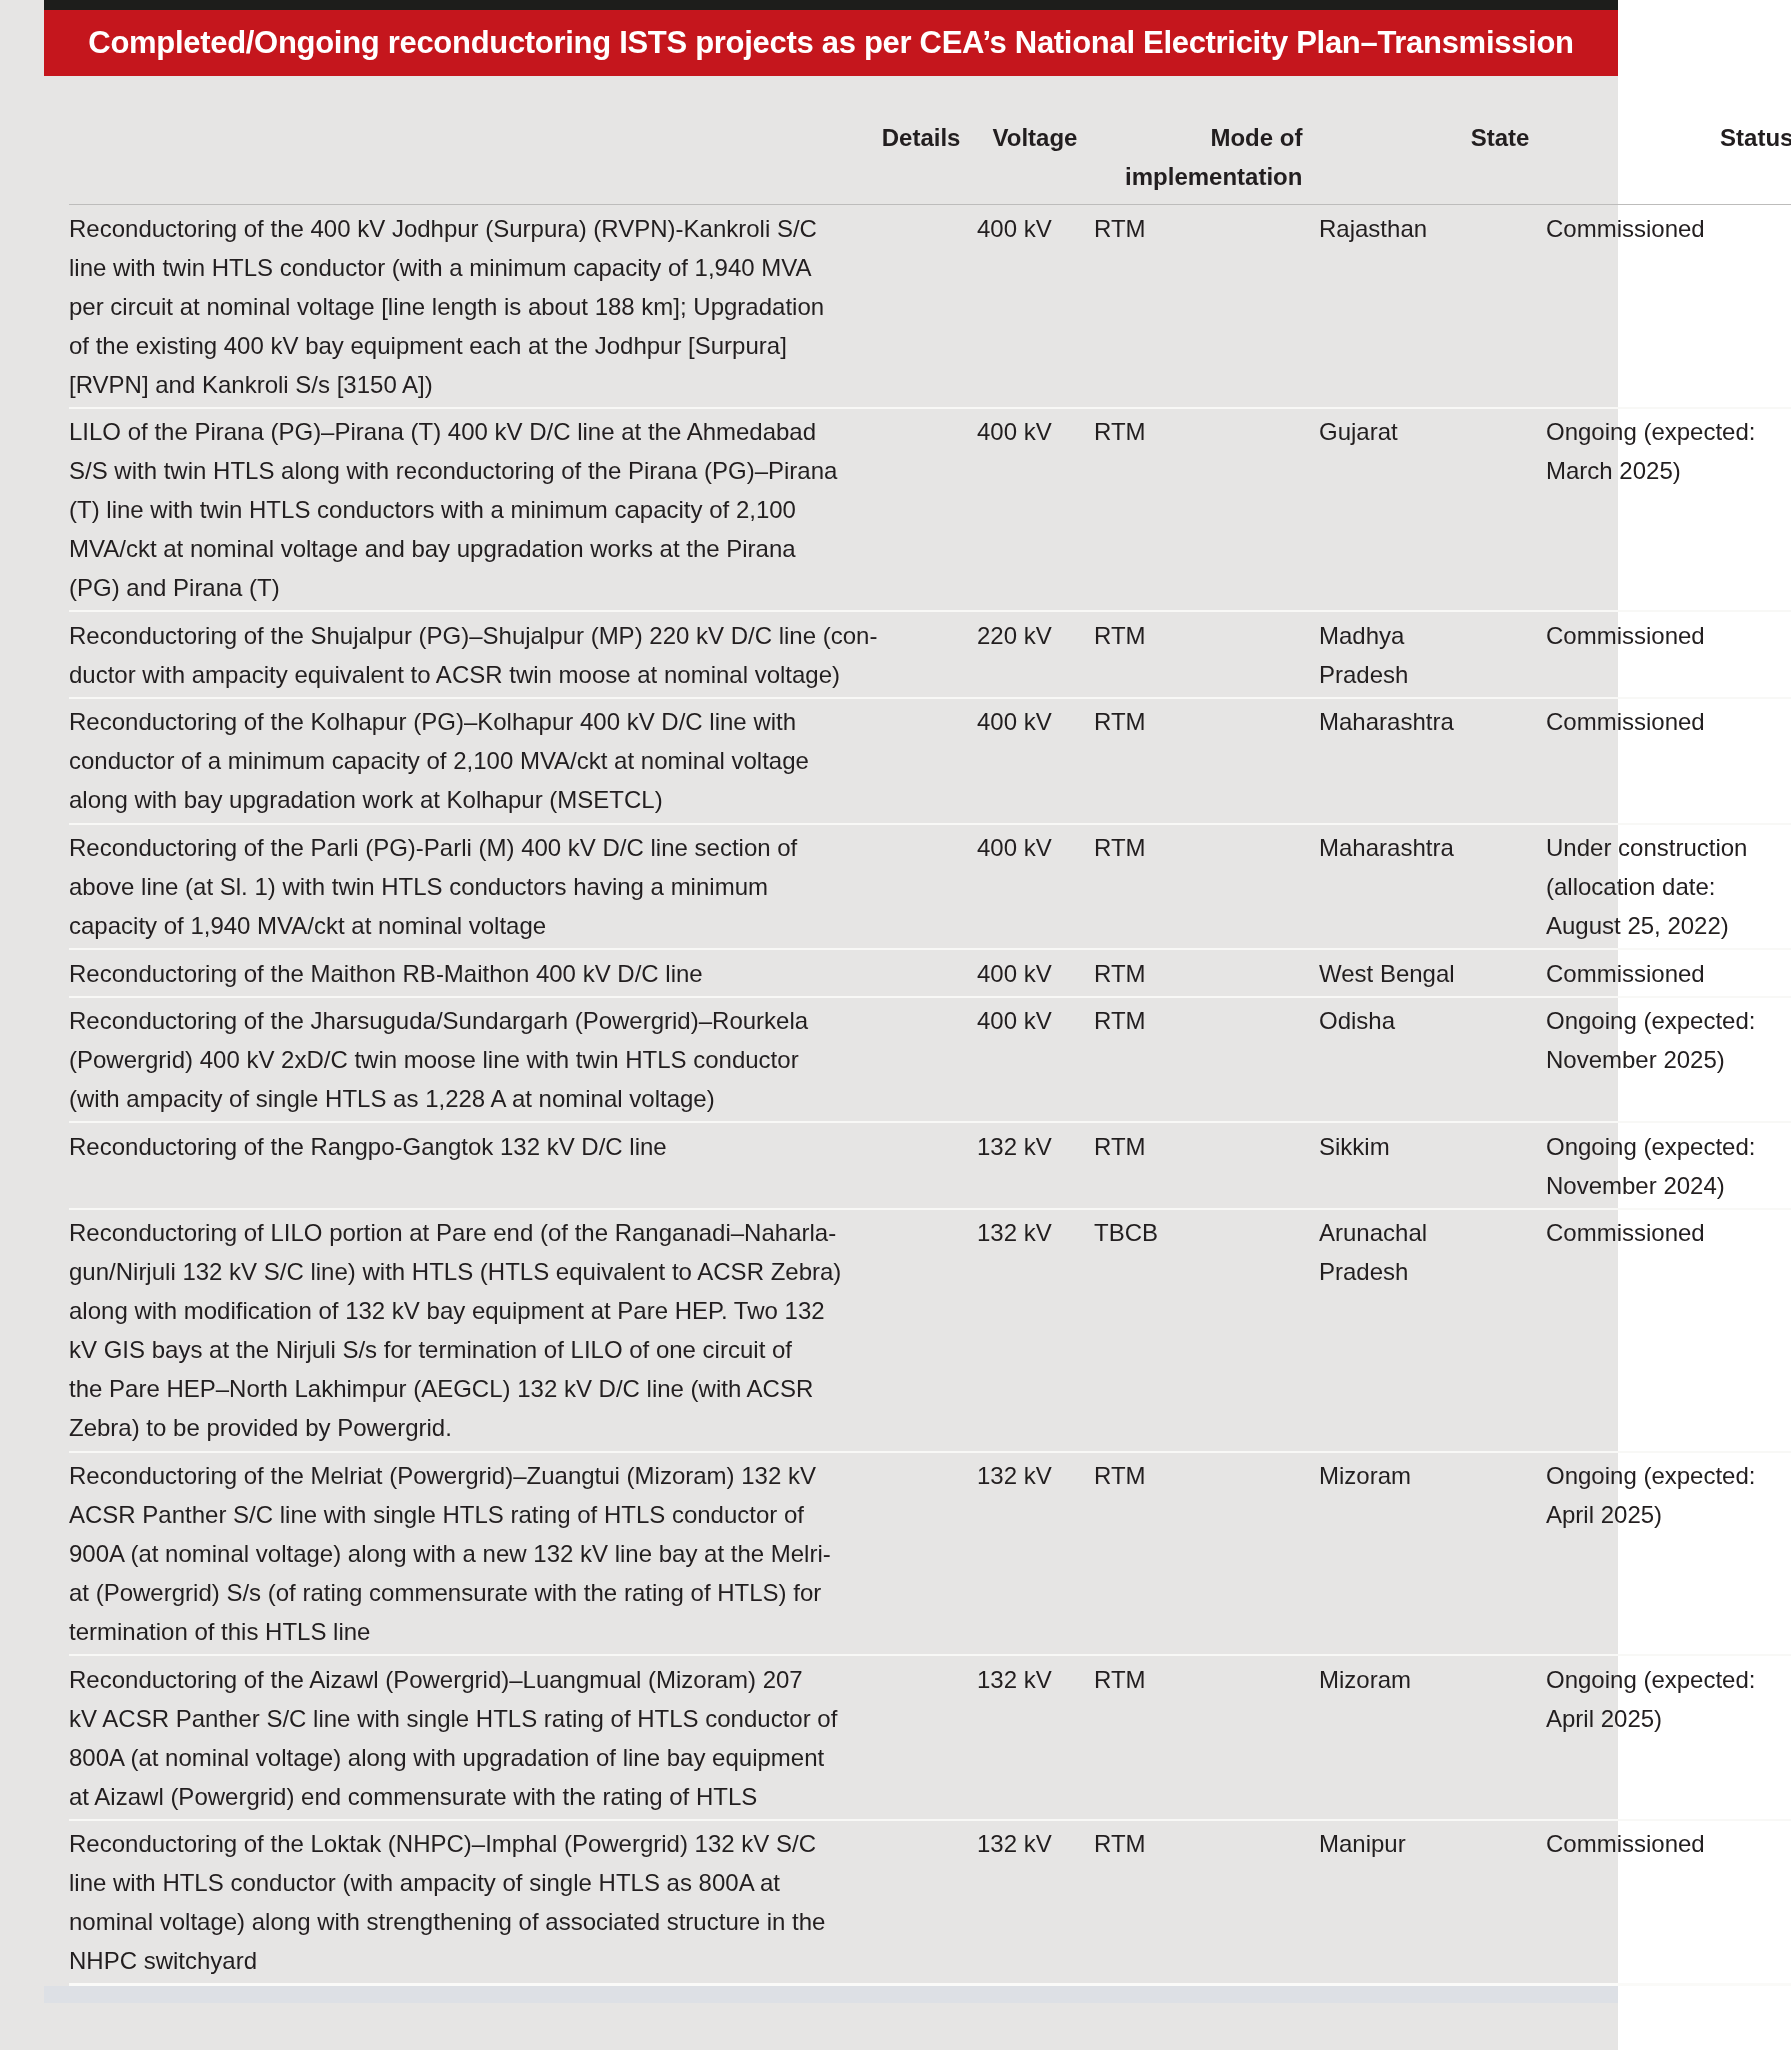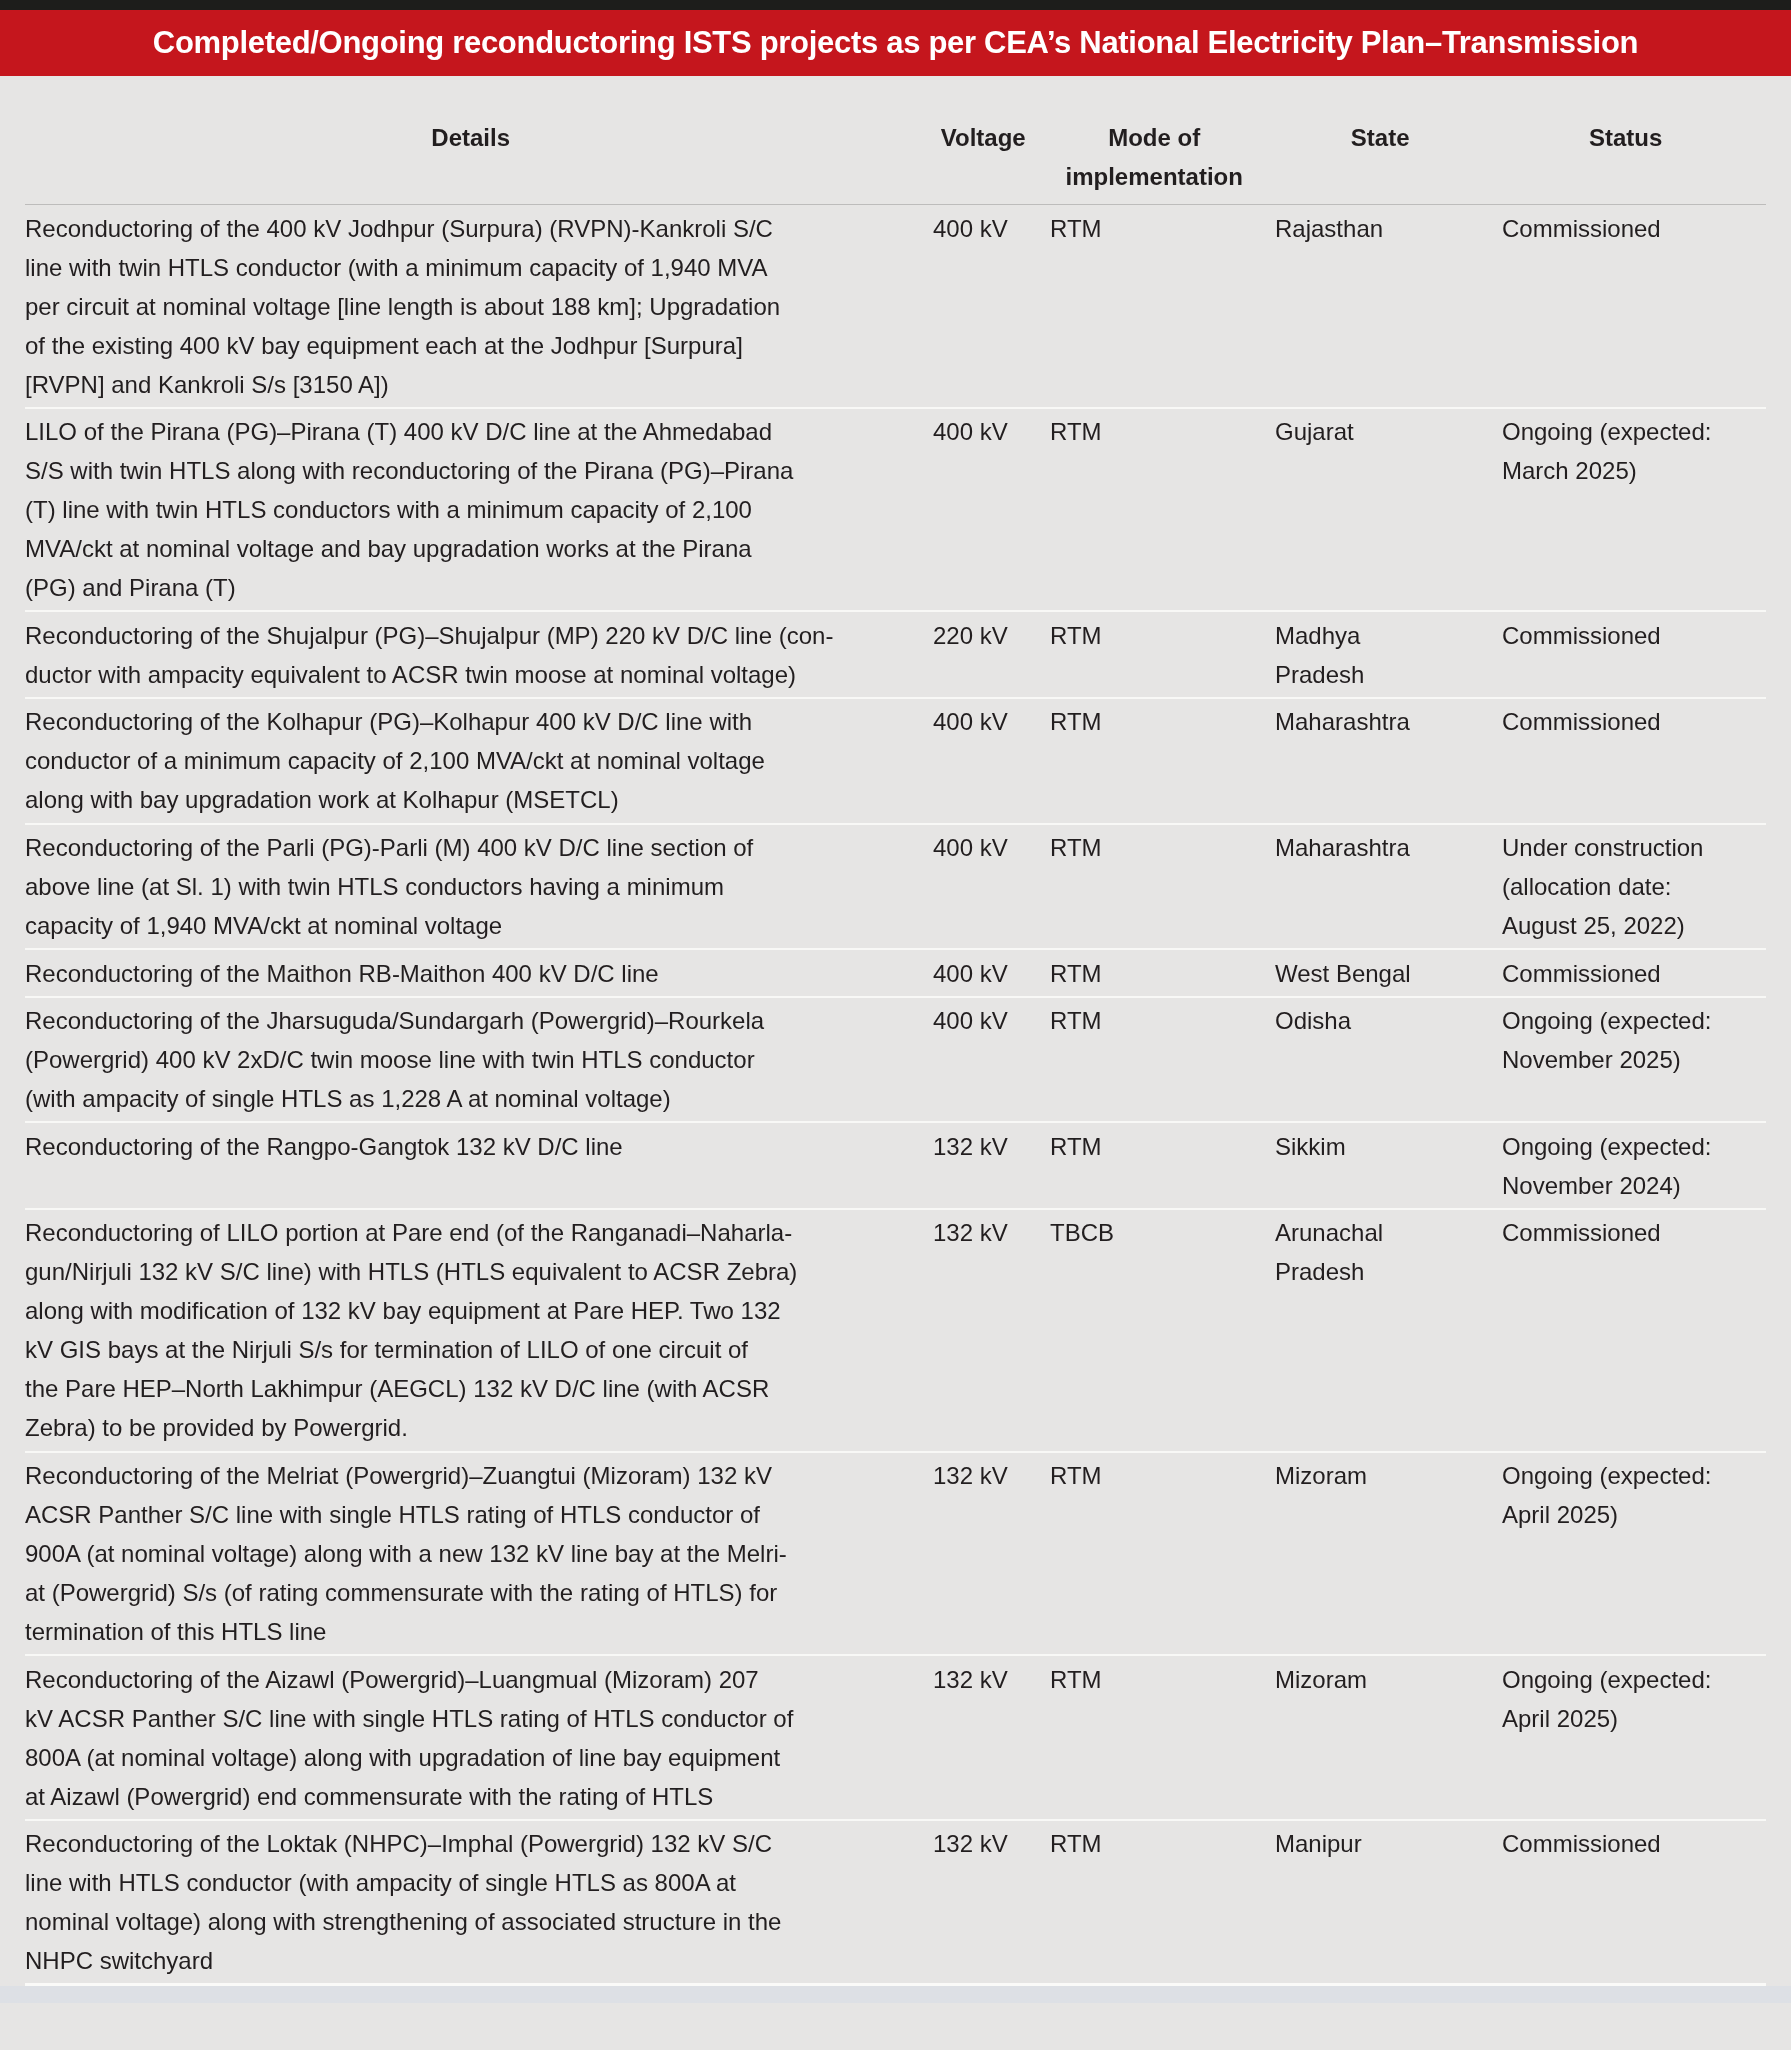--- a/index.html
+++ b/index.html
@@ -1,23 +1,24 @@
 <!DOCTYPE html>
 <html style="font-size:13.3px"><head>
 <meta charset="utf-8">
 <style>
   html,body { margin:0; padding:0; background:#ffffff; }
   .page {
-    width:1791px;
+    width:1618px;
     min-height:2050px;
     background:#E6E5E4;
     font-family:"Liberation Sans", sans-serif;
     color:#221E1F;
     box-sizing:border-box;
     position:relative;
+    padding-left:44px;
   }
   .top-rule { height:10px; background:#1D1D1B; }
   .title-bar {
     height:66px;
     background:#C5161D;
     display:flex;
     align-items:center;
     justify-content:center;
   }
   .title-bar h1 {
@@ -33,21 +34,21 @@
     width:1741px;
     margin:0 25px;
     table-layout:fixed;
   }
   col.c-details { width:908px; }
   col.c-voltage { width:117px; }
   col.c-mode    { width:225px; }
   col.c-state   { width:227px; }
   col.c-status  { width:264px; }
   th {
-    text-align:center;
+    text-align:right;
     vertical-align:top;
     font-size:24px;
     font-weight:bold;
     line-height:39px;
     padding:42px 16.6px 8.3px 0;
     border-bottom:1.7px solid #BDBCBB;
     white-space:pre-line;
   }
   td {
     vertical-align:top;

